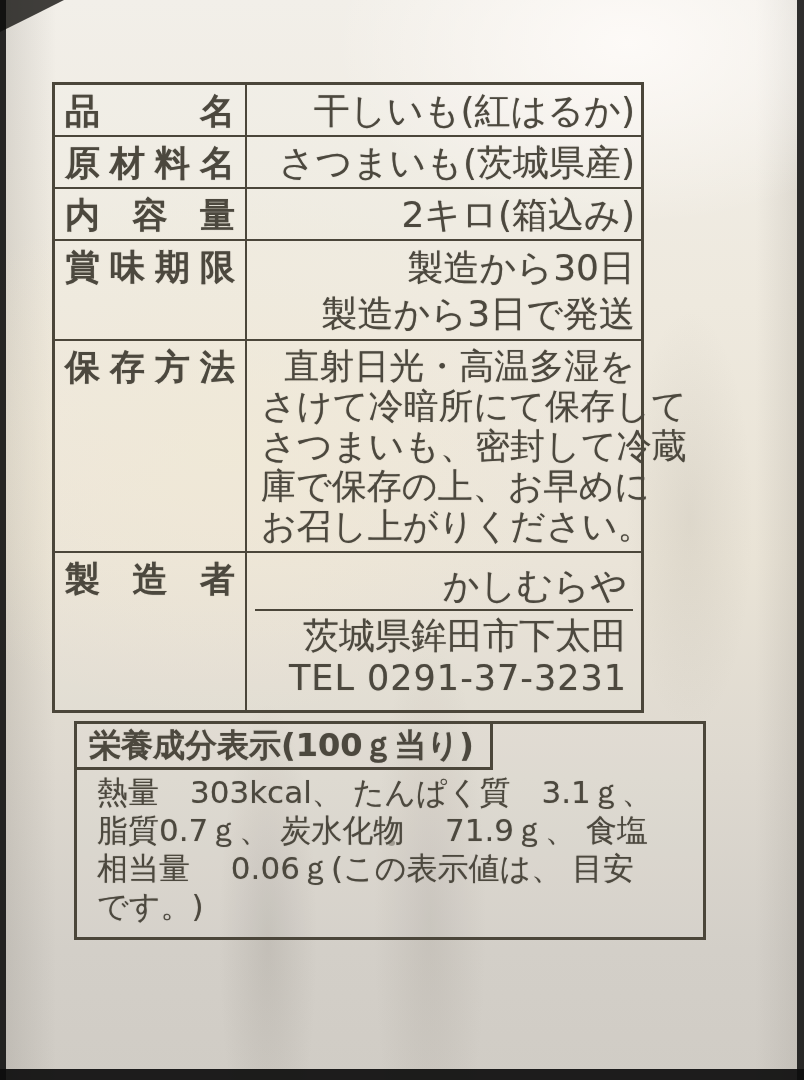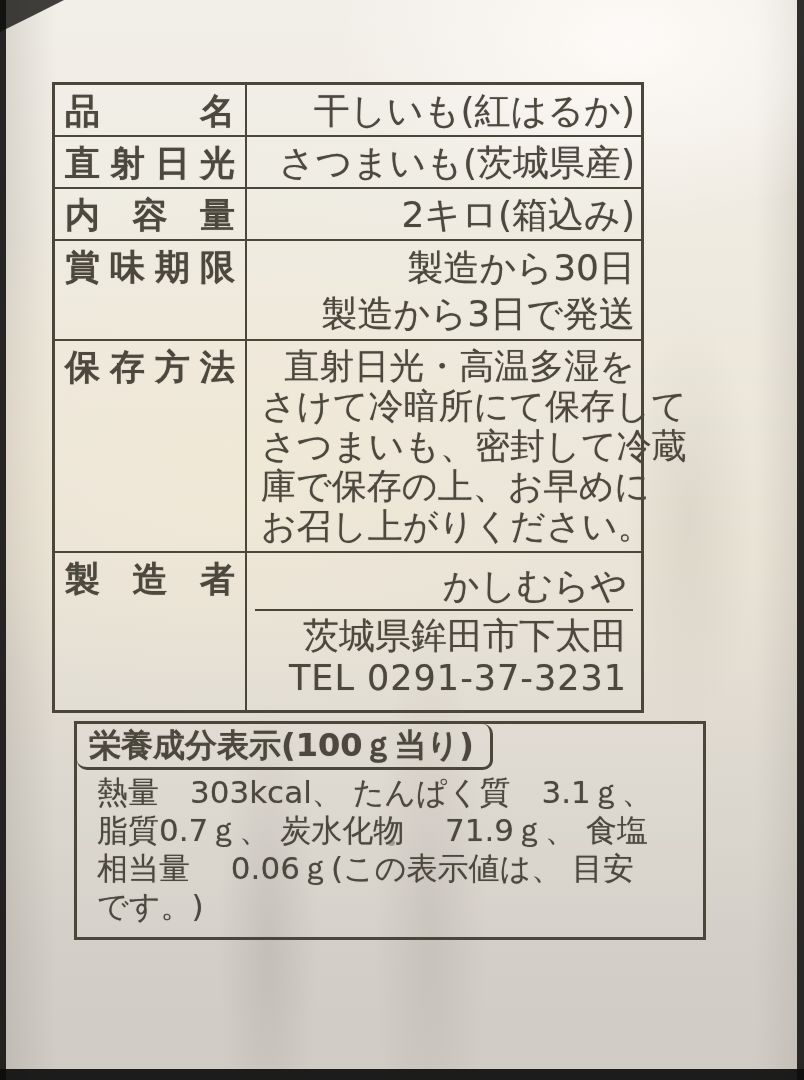--- a/index.html
+++ b/index.html
@@ -62,21 +62,21 @@
 
   
   .nutri-box{
     margin:8px 0 0 22px;width:632px;box-sizing:border-box;
     border:3px solid #4b463a;background:rgba(255,255,255,.05);
   }
   .nutri-header{
     display:inline-block;box-sizing:border-box;
     border-right:3px solid #4b463a;border-bottom:3px solid #4b463a;
     padding:2px 16px 3px 12px;
-    font-size:32px;line-height:38px;font-weight:600;white-space:nowrap;border-radius:10px;
+    font-size:32px;line-height:38px;font-weight:600;white-space:nowrap;
   }
   .nutri-body{padding:3px 14px 12px 20px;font-size:31px;line-height:38px;font-weight:500;}
   .nutri-line{white-space:nowrap;}
 </style>
 </head>
 <body>
 
 <div class="photo"></div>
 <div class="corner-tl"></div>
 <div class="speck"></div>
@@ -84,21 +84,21 @@
 <div class="label-wrap ink">
 
   <div class="info-table">
 
     <div class="row">
       <div class="cell-label">品名</div>
       <div class="cell-value">干しいも(紅はるか)</div>
     </div>
 
     <div class="row">
-      <div class="cell-label">直射日光</div>
+      <div class="cell-label">原材料名</div>
       <div class="cell-value">さつまいも(茨城県産)</div>
     </div>
 
     <div class="row">
       <div class="cell-label">内容量</div>
       <div class="cell-value">2キロ(箱込み)</div>
     </div>
 
     <div class="row">
       <div class="cell-label">賞味期限</div>

